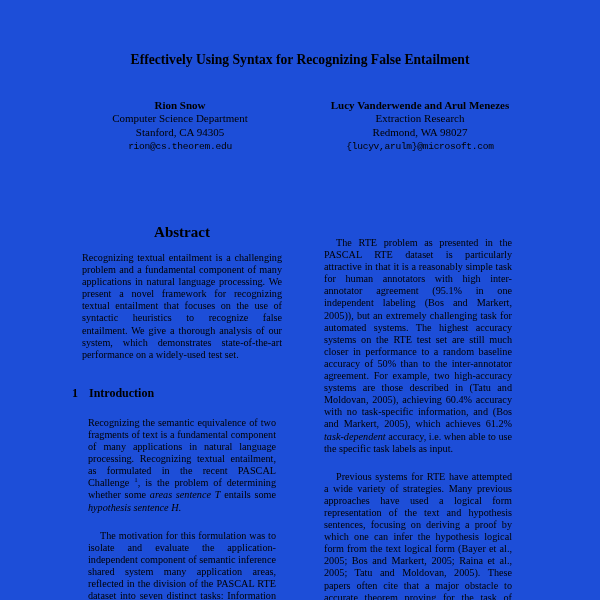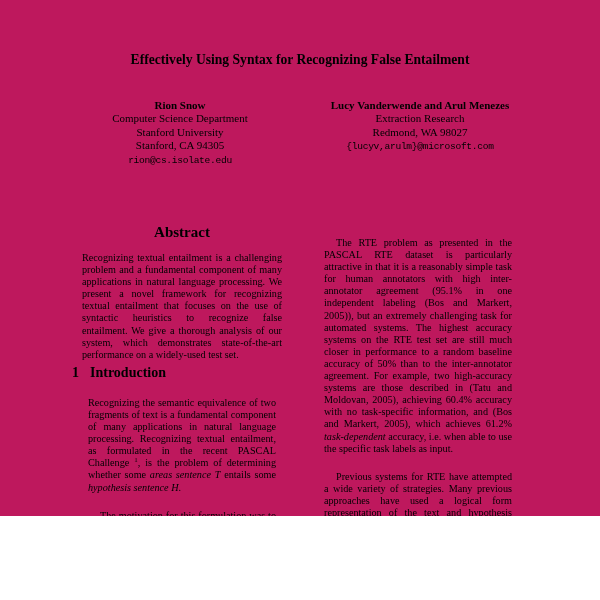--- a/index.html
+++ b/index.html
@@ -5,22 +5,22 @@
   html, body { margin: 0; padding: 0; }
   body {
     width: 600px; height: 600px;
     background: #ffffff;
     font-family: "Liberation Serif", serif;
     color: #000000;
     overflow: hidden;
   }
   .page {
     position: relative;
-    width: 600px; height: 516px;
-    background: #be185d;
+    width: 600px; height: 600px;
+    background: #1d4ed8;
     overflow: hidden;
   }
   .title {
     position: absolute;
     top: 52px; left: 0;
     width: 600px;
     margin: 0;
     text-align: center;
     font-size: 13.6px;
     font-weight: bold;
@@ -62,22 +62,22 @@
   .abstract-text {
     margin: 0 10px;
     font-size: 10.2px;
     line-height: 12.1px;
     text-align: justify;
     hyphens: auto;
     -webkit-hyphens: auto;
   }
   .section-heading {
     font-weight: bold;
-    font-size: 14px;
-    margin: 4px 0 10px 0;
+    font-size: 12px;
+    margin: 25px 0 10px 0;
   }
   .sec-num { margin-right: 11px; }
   p.body-par {
     margin: 16px;
     font-size: 10.2px;
     line-height: 12.1px;
     text-align: justify;
     text-indent: 12px;
     hyphens: auto;
     -webkit-hyphens: auto;
@@ -89,23 +89,22 @@
 <body>
 
 <div class="page">
 
   <h1 class="title">Effectively Using Syntax for Recognizing False Entailment</h1>
 
   <div class="authors">
     <div class="author">
       <div class="author-name">Rion Snow</div>
       <div class="affil">Computer Science Department</div>
-      <div class="affil">Stanford University</div>
       <div class="affil">Stanford, CA 94305</div>
-      <div class="email">rion@cs.isolate.edu</div>
+      <div class="email">rion@cs.theorem.edu</div>
     </div>
     <div class="author">
       <div class="author-name">Lucy Vanderwende and Arul Menezes</div>
       <div class="affil">Extraction Research</div>
       <div class="affil">Redmond, WA 98027</div>
       <div class="email">{lucyv,arulm}@microsoft.com</div>
     </div>
   </div>
 
   <div class="columns">

